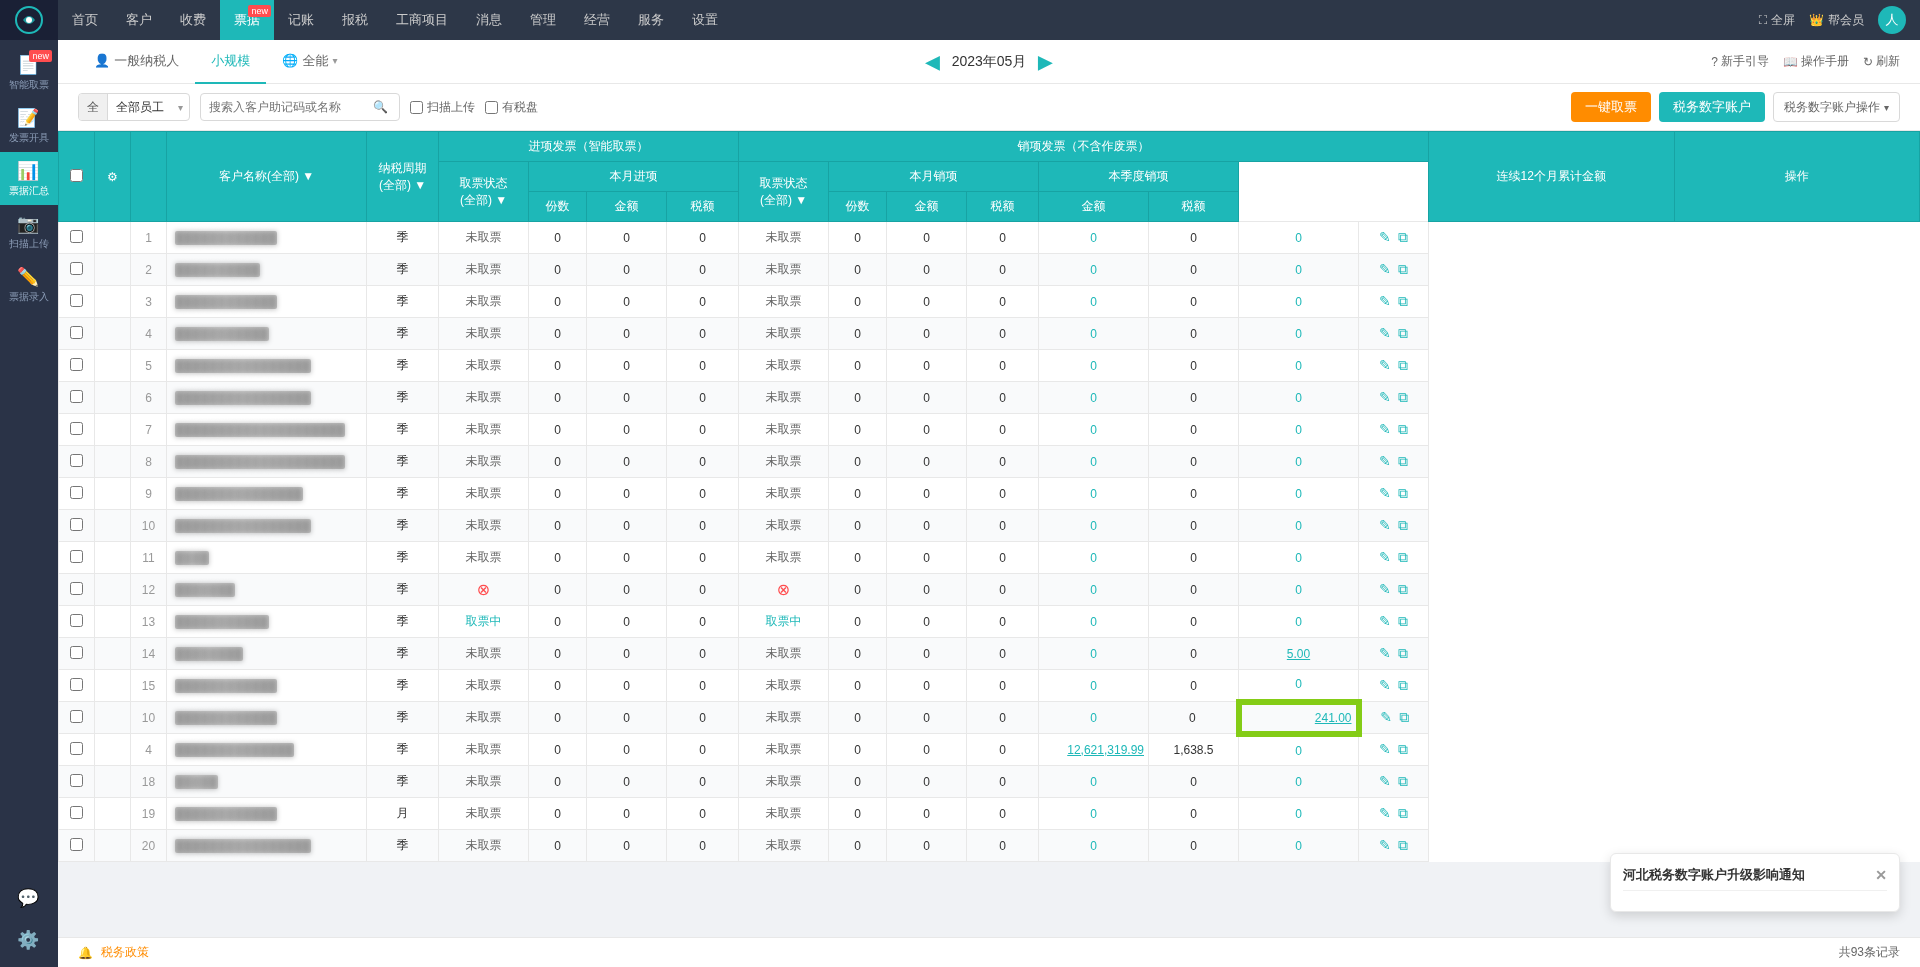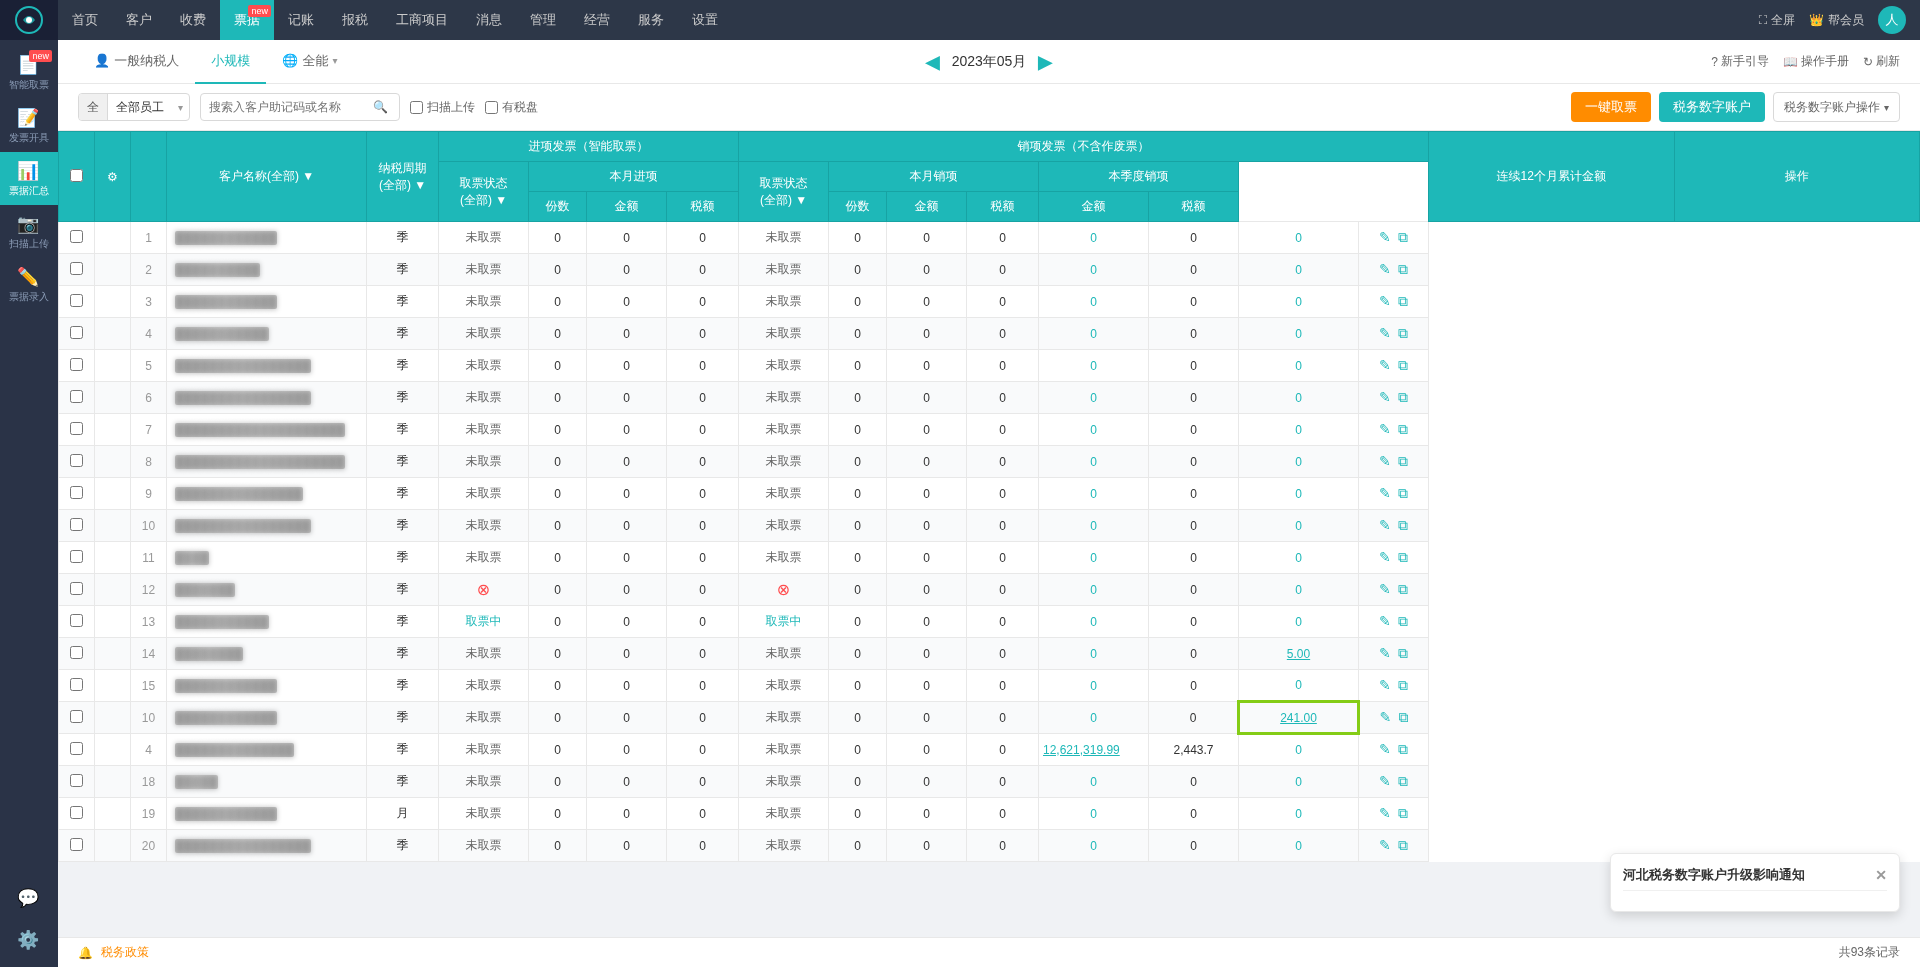--- a/index.html
+++ b/index.html
@@ -582,21 +582,21 @@
     <td style="text-align:center;border:1px solid #e8e8e8;padding:4px;cursor:pointer;"><span style="color:#666;">未取票</span></td>
     <td style="text-align:center;border:1px solid #e8e8e8;padding:4px;">0</td>
     <td style="text-align:center;border:1px solid #e8e8e8;padding:4px;">0</td>
     <td style="text-align:center;border:1px solid #e8e8e8;padding:4px;">0</td>
     <td style="text-align:center;border:1px solid #e8e8e8;padding:4px;cursor:pointer;"><span style="color:#666;">未取票</span></td>
     <td style="text-align:center;border:1px solid #e8e8e8;padding:4px;">0</td>
     <td style="text-align:center;border:1px solid #e8e8e8;padding:4px;">0</td>
     <td style="text-align:center;border:1px solid #e8e8e8;padding:4px;">0</td>
     <td style="text-align:center;border:1px solid #e8e8e8;padding:4px;"><span style="color:#1eb8b8;cursor:pointer;">0</span></td>
     <td style="text-align:center;border:1px solid #e8e8e8;padding:4px;"><span>0</span></td>
-    <td style="text-align:center;border:3px solid #84cc16;padding:4px;"><span style="color:#1eb8b8;cursor:pointer;text-decoration:underline;">241.00</span></td>
+    <td style="text-align:right;border:6px solid #84cc16;padding:4px;"><span style="color:#1eb8b8;cursor:pointer;text-decoration:underline;">241.00</span></td>
     <td style="text-align:center;border:1px solid #e8e8e8;padding:4px;">
       <span style="cursor:pointer;color:#1eb8b8;font-size:14px;margin-right:4px;">✎</span>
       <span style="cursor:pointer;color:#1eb8b8;font-size:14px;">⧉</span>
     </td>
   </tr>
           <tr style="background: rgb(255, 255, 255);">
     <td style="text-align:center;border:1px solid #e8e8e8;padding:4px;">
       <input type="checkbox" style="">
     </td>
     <td style="text-align:center;border:1px solid #e8e8e8;padding:4px;"></td>
@@ -604,22 +604,22 @@
     <td style="text-align:left;border:1px solid #e8e8e8;padding:4px 8px;cursor:pointer;"><span style="display:inline-block;background:linear-gradient(90deg,#ccc,#ddd,#ccc);border-radius:2px;color:transparent;text-shadow:0 0 5px rgba(0,0,0,0.25);user-select:none;">██████████████</span></td>
     <td style="text-align:center;border:1px solid #e8e8e8;padding:4px;">季</td>
     <td style="text-align:center;border:1px solid #e8e8e8;padding:4px;cursor:pointer;"><span style="color:#666;">未取票</span></td>
     <td style="text-align:center;border:1px solid #e8e8e8;padding:4px;">0</td>
     <td style="text-align:center;border:1px solid #e8e8e8;padding:4px;">0</td>
     <td style="text-align:center;border:1px solid #e8e8e8;padding:4px;">0</td>
     <td style="text-align:center;border:1px solid #e8e8e8;padding:4px;cursor:pointer;"><span style="color:#666;">未取票</span></td>
     <td style="text-align:center;border:1px solid #e8e8e8;padding:4px;">0</td>
     <td style="text-align:center;border:1px solid #e8e8e8;padding:4px;">0</td>
     <td style="text-align:center;border:1px solid #e8e8e8;padding:4px;">0</td>
-    <td style="text-align:left;border:1px solid #e8e8e8;padding:4px;"><span style="color:#1eb8b8;cursor:pointer;text-decoration:underline;">12,621,319.99</span></td>
-    <td style="text-align:center;border:1px solid #e8e8e8;padding:4px;"><span>2,443.7</span></td>
+    <td style="text-align:right;border:1px solid #e8e8e8;padding:4px;"><span style="color:#1eb8b8;cursor:pointer;text-decoration:underline;">12,621,319.99</span></td>
+    <td style="text-align:center;border:1px solid #e8e8e8;padding:4px;"><span>1,638.5</span></td>
     <td style="text-align:center;border:1px solid #e8e8e8;padding:4px;"><span style="color:#1eb8b8;cursor:pointer;">0</span></td>
     <td style="text-align:center;border:1px solid #e8e8e8;padding:4px;">
       <span style="cursor:pointer;color:#1eb8b8;font-size:14px;margin-right:4px;">✎</span>
       <span style="cursor:pointer;color:#1eb8b8;font-size:14px;">⧉</span>
     </td>
   </tr>
           <tr style="background: rgb(249, 250, 251);">
     <td style="text-align:center;border:1px solid #e8e8e8;padding:4px;">
       <input type="checkbox" style="">
     </td>

